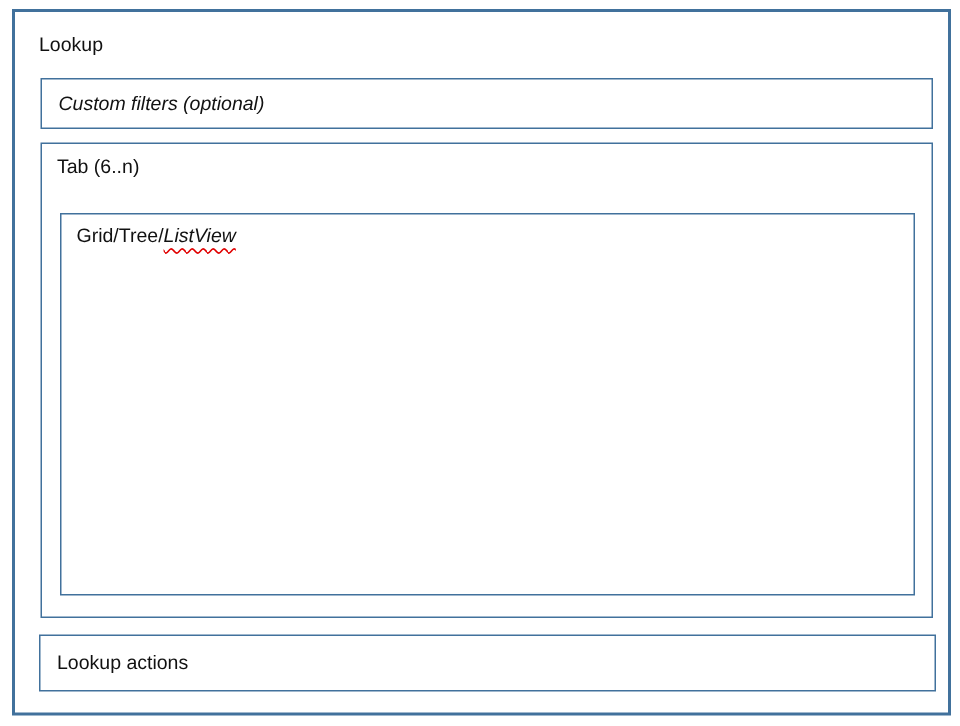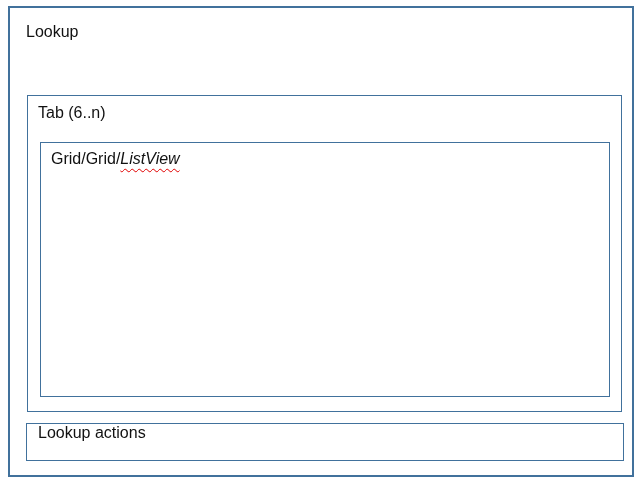--- a/index.html
+++ b/index.html
@@ -40,24 +40,24 @@
     width: 595px; height: 317px;
   }
   .grid-box {
     left: 40px; top: 142px;
     width: 570px; height: 255px;
   }
   .actions-box {
     left: 26px; top: 423px;
     width: 598px; height: 38px;
     display: flex;
-    align-items: flex-start;
+    align-items: center;
   }
   .label {
-    font-size: 16px;
+    font-size: 13px;
     line-height: 1.15;
     white-space: nowrap;
   }
   .outer-title {
     position: absolute;
     left: 16px; top: 15px;
   }
   .filters-label {
     font-style: italic;
     padding-left: 11px;
@@ -83,26 +83,29 @@
 </style>
 </head>
 <body>
 
 <div class="canvas">
 
   <div class="box outer-box">
     <div class="label outer-title">Lookup</div>
   </div>
 
+  <div class="box inner-box filters-box">
+    <div class="label filters-label">Custom filters (optional)</div>
+  </div>
 
   <div class="box inner-box tab-box">
     <div class="label tab-label">Tab (6..n)</div>
   </div>
 
   <div class="box inner-box grid-box">
-    <div class="label grid-label"><span>Grid/Grid/</span><span class="misspelled">ListView</span></div>
+    <div class="label grid-label"><span>Grid/Tree/</span><span class="misspelled">ListView</span></div>
   </div>
 
   <div class="box inner-box actions-box">
     <div class="label actions-label">Lookup actions</div>
   </div>
 
 </div>
 
 </body></html>

